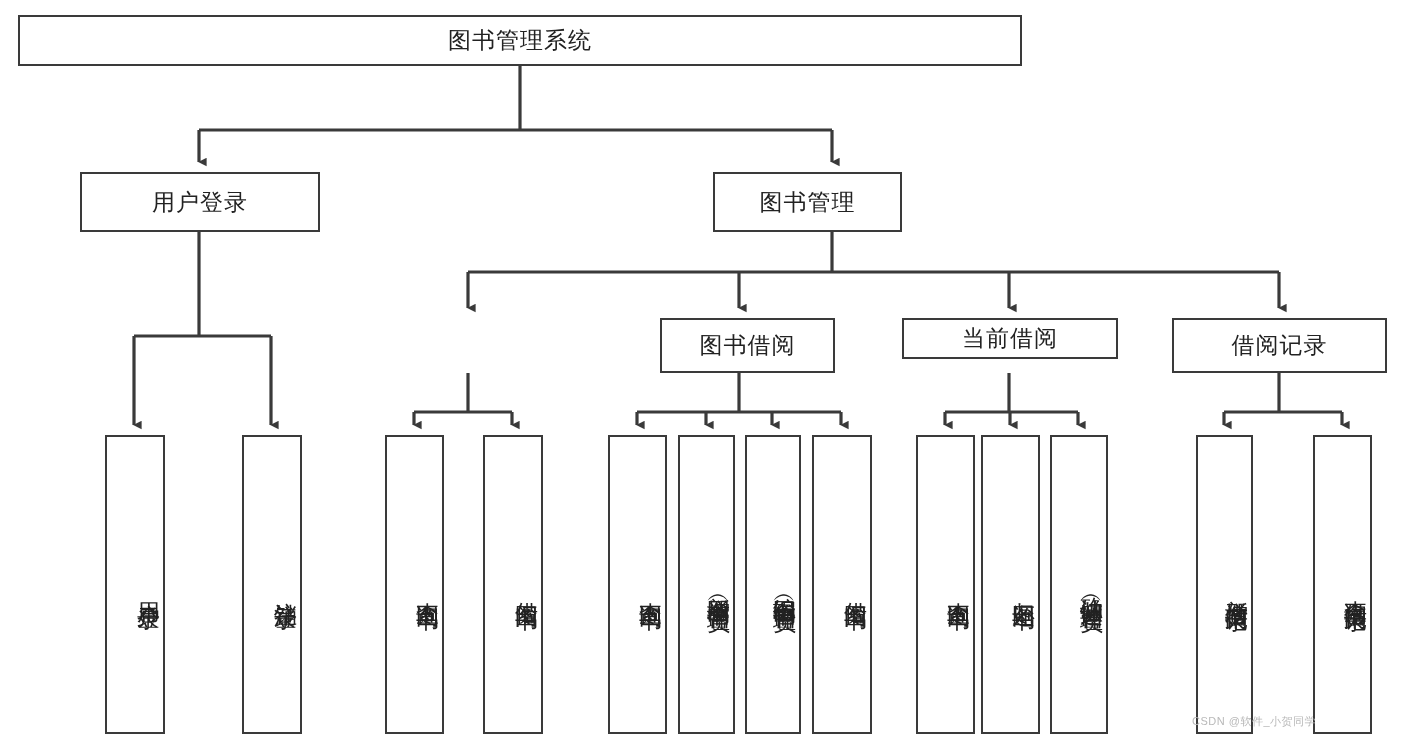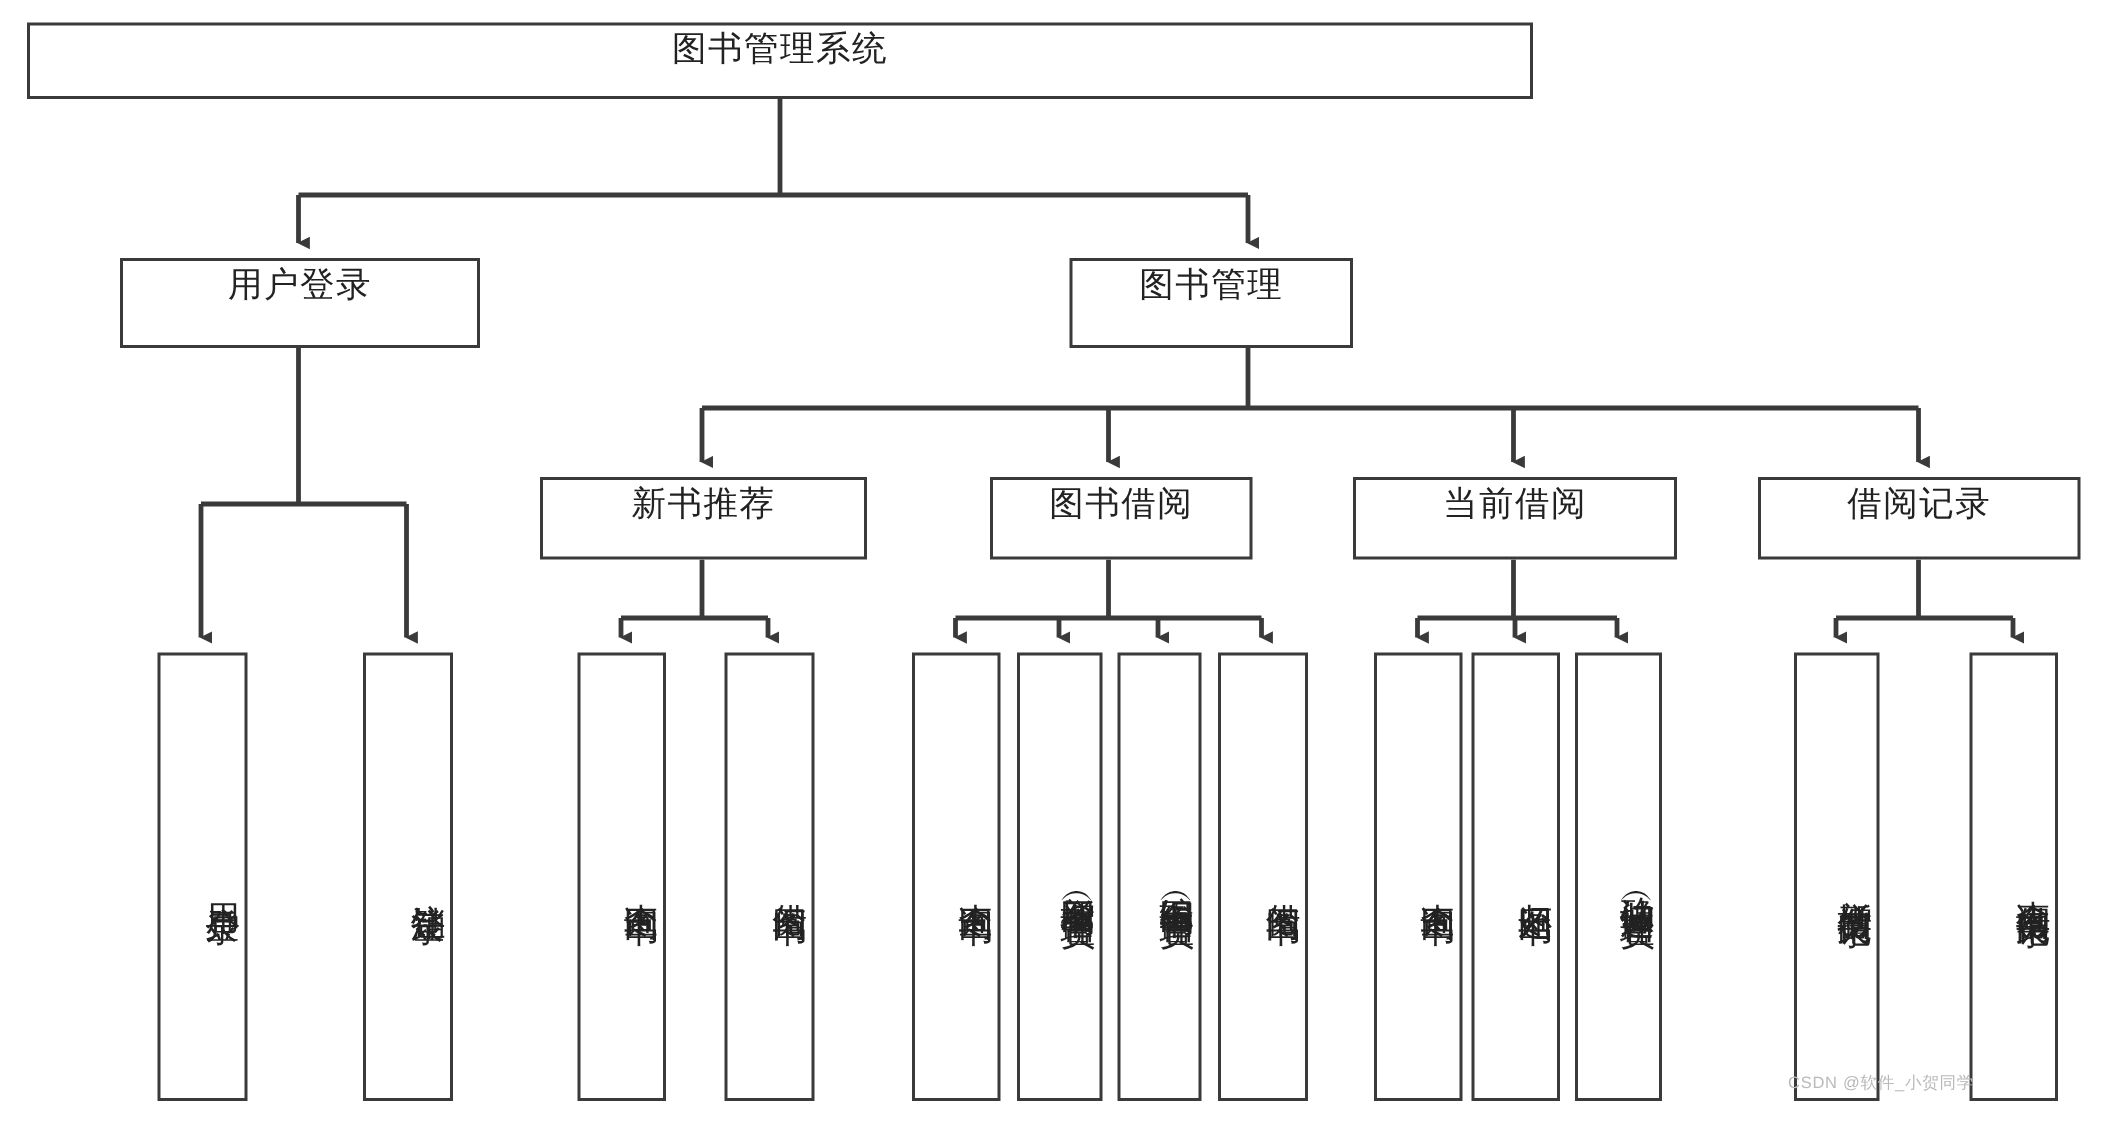--- a/index.html
+++ b/index.html
@@ -23,21 +23,21 @@
     top: 0;
     width: 1405px;
     height: 747px;
   }
   .node {
     position: absolute;
     box-sizing: border-box;
     border: 2px solid #3a3a3a;
     background: #ffffff;
     display: flex;
-    align-items: flex-start;
+    align-items: center;
     justify-content: center;
     color: #222222;
   }
   .node-h {
     font-size: 23px;
     letter-spacing: 1px;
     white-space: nowrap;
   }
   .node-root {
     font-size: 23px;
@@ -124,27 +124,24 @@
     <span>图书管理系统</span>
   </div>
 
   <div class="node node-h" style="left:80px; top:172px; width:240px; height:60px;">
     <span>用户登录</span>
   </div>
   <div class="node node-h" style="left:713px; top:172px; width:189px; height:60px;">
     <span>图书管理</span>
   </div>
 
-  <div class="node node-h" style="left:360px; top:318px; width:218px; height:55px;">
-    <span>新书推荐</span>
-  </div>
   <div class="node node-h" style="left:632px; top:318px; width:175px; height:55px;margin-left:28px;">
     <span>图书借阅</span>
   </div>
-  <div class="node node-h" style="left:902px; top:318px; width:216px; height:55px;">
+  <div class="node node-h" style="left:902px; top:318px; width:216px; height:41px;">
     <span>当前借阅</span>
   </div>
   <div class="node node-h" style="left:1172px; top:318px; width:215px; height:55px;">
     <span>借阅记录</span>
   </div>
 
   <div class="node node-v" style="left:105px; top:435px; width:60px; height:299px;">
     <span class="vtext">用户登录</span>
   </div>
   <div class="node node-v" style="left:242px; top:435px; width:60px; height:299px;">

